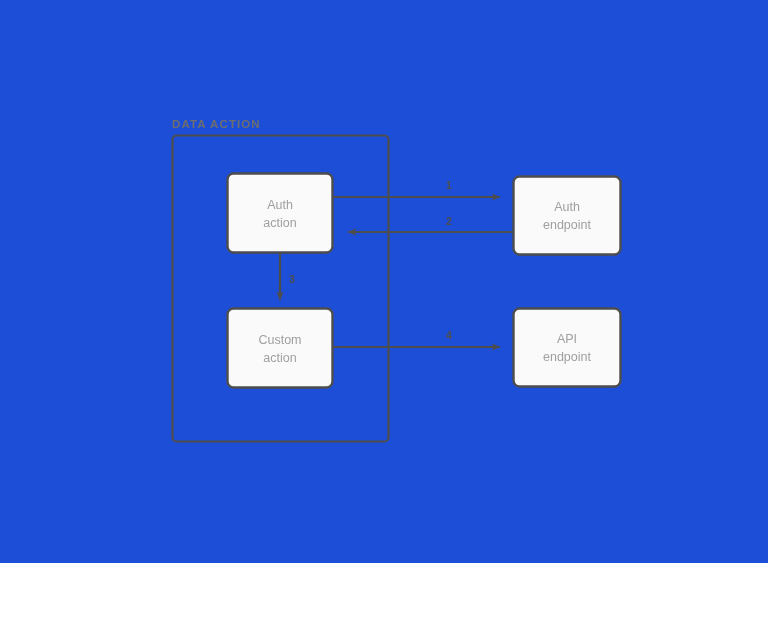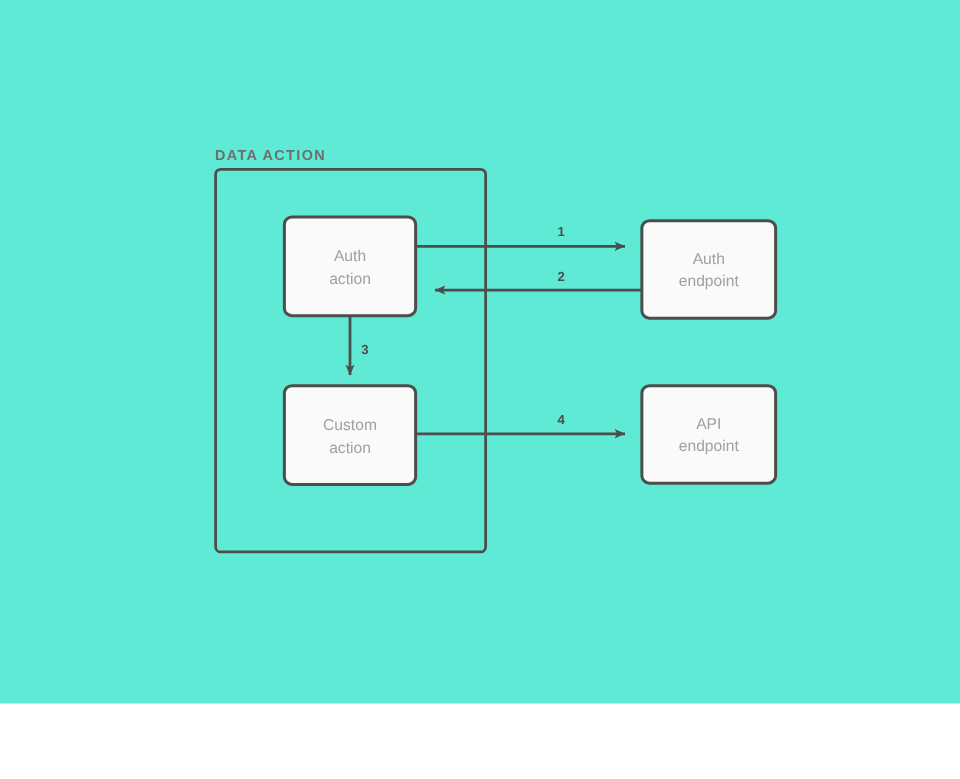--- a/index.html
+++ b/index.html
@@ -17,21 +17,21 @@
     position: relative;
     width: 768px;
     height: 623px;
   }
   #canvas-area {
     position: absolute;
     left: 0;
     top: 0;
     width: 768px;
     height: 563px;
-    background: #5eead4;
+    background: #1d4ed8;
   }
   #footer {
     position: absolute;
     left: 0;
     top: 563px;
     width: 768px;
     height: 60px;
     background: #ffffff;
   }
   #diagram-svg {

